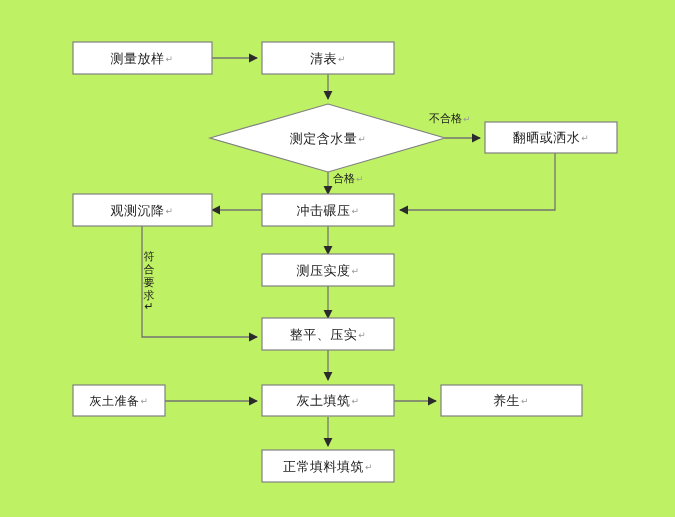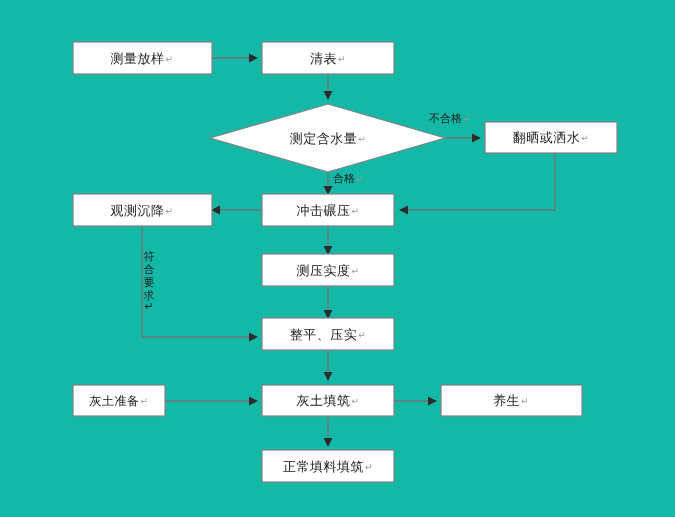--- a/index.html
+++ b/index.html
@@ -10,21 +10,21 @@
   body {
     width: 675px;
     height: 517px;
     font-family: "DejaVu Sans", "Liberation Sans", sans-serif;
     overflow: hidden;
   }
   #flow-root {
     position: relative;
     width: 675px;
     height: 517px;
-    background: #14b8a6;
+    background: #bef264;
   }
   svg.flow-canvas {
     position: absolute;
     left: 0;
     top: 0;
     width: 675px;
     height: 517px;
   }
   .node-box {
     fill: #ffffff;

